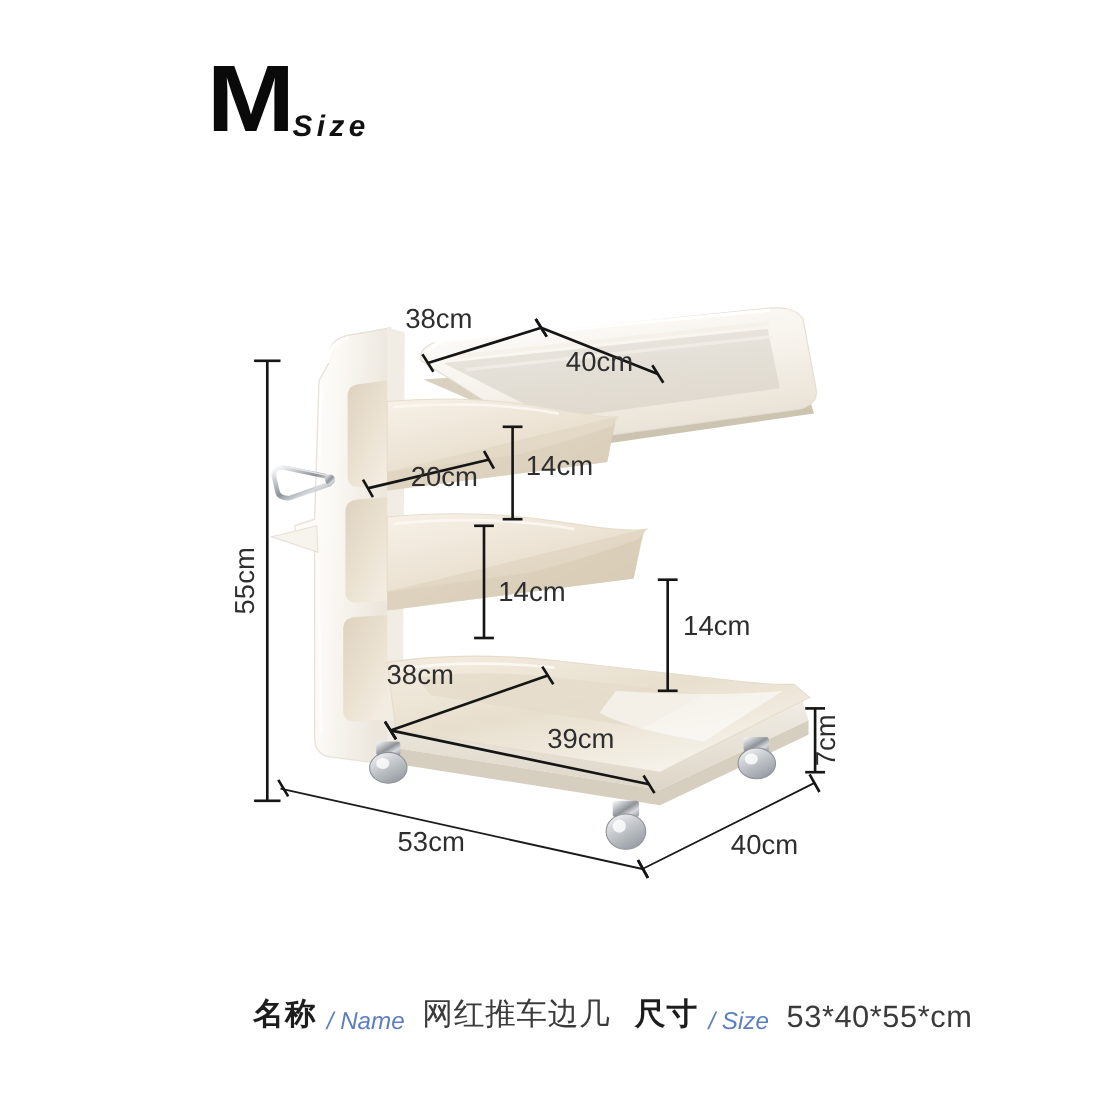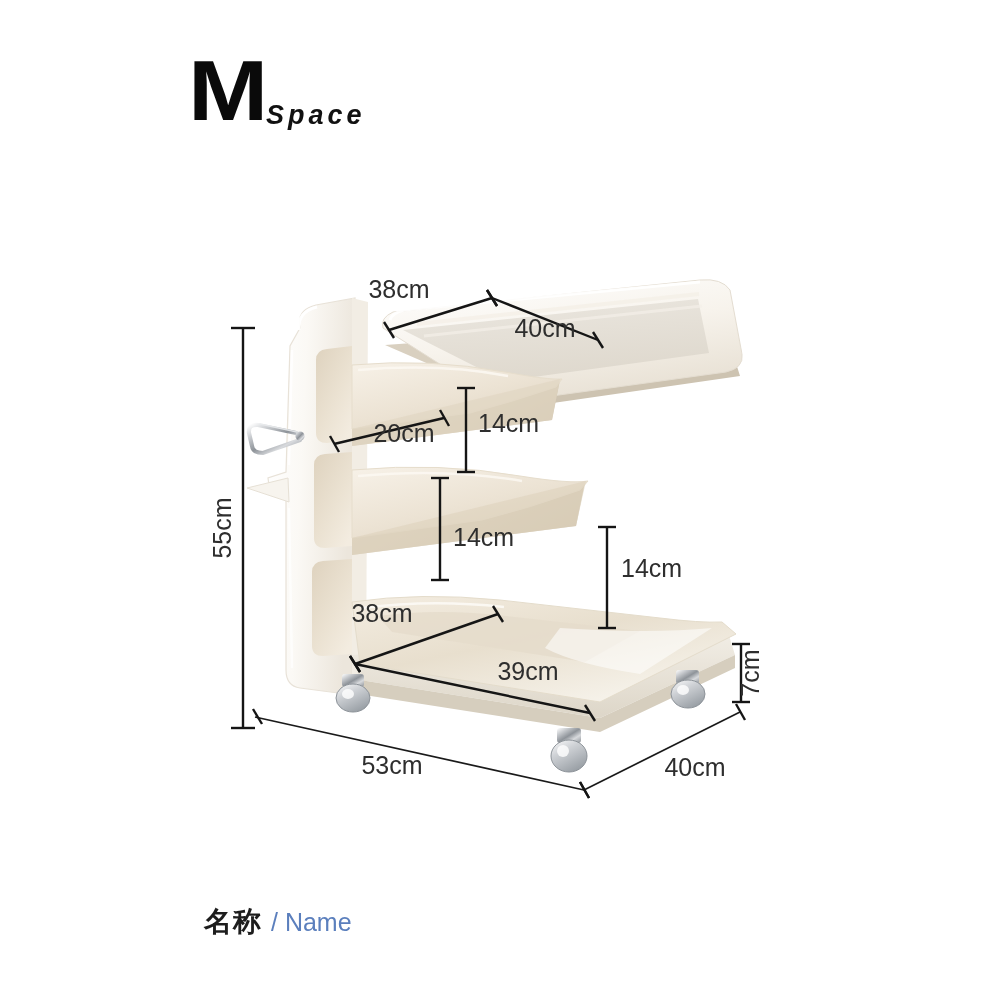--- a/index.html
+++ b/index.html
@@ -98,51 +98,53 @@
   #specs {
     position: absolute;
     left: 0;
     top: 903px;
     width: 1000px;
     height: 52px;
   }
   .spec-group {
     position: absolute;
     display: flex;
-    align-items: center;
+    align-items: flex-end;
     white-space: nowrap;
+    margin-left: 26px;
   }
   #spec-name  { left: 204px; top: 0; }
   #spec-size  { left: 551px; top: 0; }
 
   .spec-cn {
     font-size: 28px;
     font-weight: bold;
     color: #1d1d1d;
     letter-spacing: 1px;
   }
   .spec-en {
-    font-size: 25px;
+    font-size: 22px;
     color: #5b7fbd;
     margin-left: 9px;
     font-weight: normal;
+    font-style: italic;
   }
   .spec-val {
     font-size: 28px;
     color: #3b3b3b;
     margin-left: 16px;
     letter-spacing: 0.5px;
   }
 </style>
 </head>
 <body>
 
 <div id="brand">
   <span class="logo-m">M</span>
-  <span class="logo-space">Space</span>
+  <span class="logo-space">Size</span>
 </div>
 
 <div id="stage">
 <svg width="1000" height="600" viewBox="0 0 1000 600" xmlns="http://www.w3.org/2000/svg">
   <defs>
     <linearGradient id="gTopTray" x1="0" y1="0" x2="0.45" y2="1">
       <stop offset="0" stop-color="#ffffff"></stop>
       <stop offset="0.55" stop-color="#f7f3ec"></stop>
       <stop offset="1" stop-color="#e9e2d6"></stop>
     </linearGradient>
@@ -374,16 +376,22 @@
     <text class="dimtext-v" x="759" y="423" text-anchor="middle" transform="rotate(-90 759 423)">7cm</text>
   </g>
 </svg>
 </div>
 
 <div id="specs">
 
   <div class="spec-group" id="spec-name">
     <span class="spec-cn">名称</span>
     <span class="spec-en">/ Name</span>
+    <span class="spec-val">网红推车边几</span>
   </div>
 
+  <div class="spec-group" id="spec-size">
+    <span class="spec-cn">尺寸</span>
+    <span class="spec-en">/ Size</span>
+    <span class="spec-val">53*40*55*cm</span>
+  </div>
 
 </div>
 
 </body></html>

